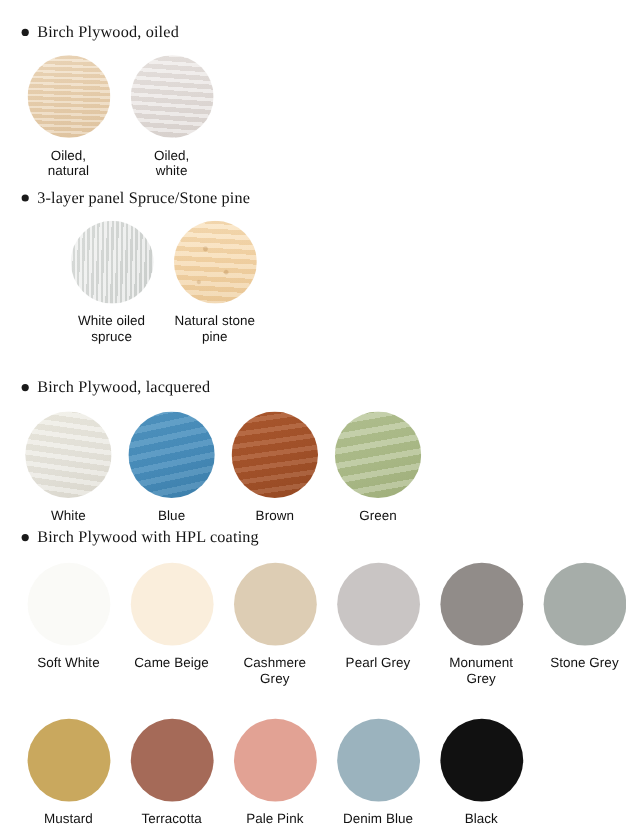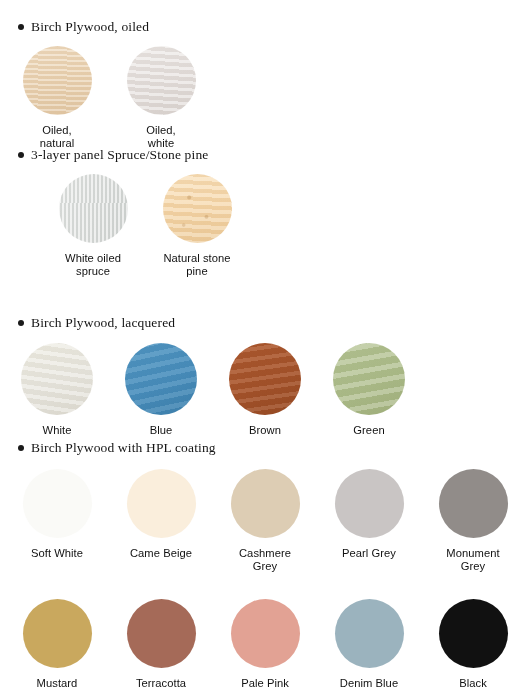--- a/index.html
+++ b/index.html
@@ -50,21 +50,20 @@
     color: #141414;
     white-space: nowrap;
     line-height: 1;
   }
 
   
   .swatch-row {
     display: flex;
     padding-left: 14px;
     box-sizing: border-box;
-    gap: 18px;
   }
   .swatch {
     width: 86px;
     flex: 0 0 86px;
     display: flex;
     flex-direction: column;
     align-items: center;
   }
   .disc {
     width: 69px;
@@ -115,21 +114,21 @@
         <span class="disc" style="background:
                  repeating-linear-gradient(4deg, rgba(255,255,255,0.45) 0px, rgba(255,255,255,0.45) 3px, rgba(190,183,178,0.12) 3px, rgba(190,183,178,0.12) 7px),
                  linear-gradient(165deg, #e9e4e1 0%, #e2dcd9 50%, #d9d2ce 100%);"></span>
         <span class="swatch-label">Oiled,
 white</span>
       </div>
 
     </div>
   </div>
 
-  <div class="section abs" style="top:148px;">
+  <div class="section abs" style="top:158px;">
     <div class="section-header">
       <span class="bullet"></span>
       <span class="section-title">3-layer panel Spruce/Stone pine</span>
     </div>
     <div class="swatch-row" style="margin-top:12px;margin-left:36px;">
 
       <div class="swatch">
         <span class="disc" style="background:
                  repeating-linear-gradient(91deg, rgba(255,255,255,0.55) 0px, rgba(255,255,255,0.55) 2px, rgba(168,175,172,0.22) 2px, rgba(168,175,172,0.22) 4px),
                  linear-gradient(110deg, #e4e6e4 0%, #dcdedc 55%, #d2d5d3 100%);"></span>

